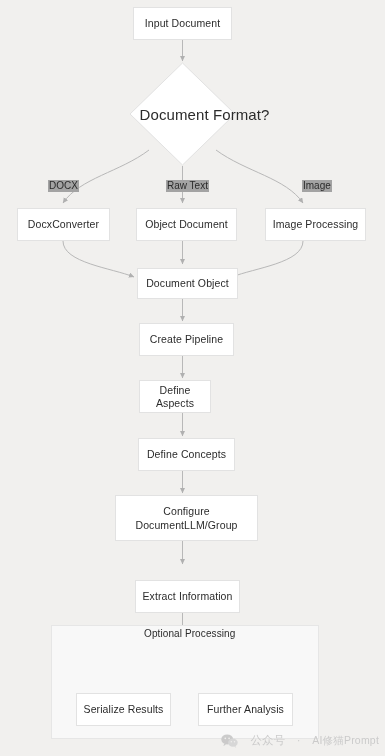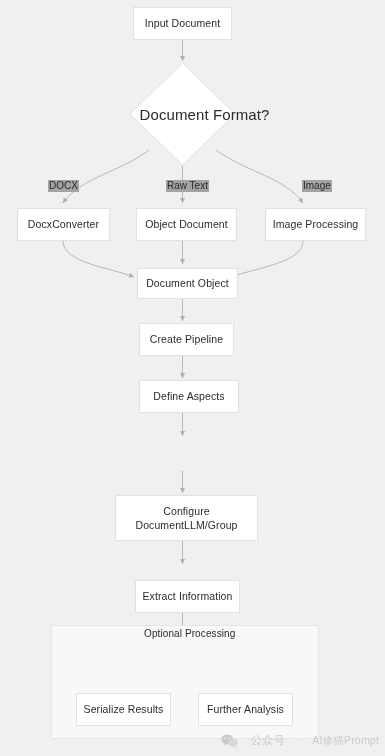--- a/index.html
+++ b/index.html
@@ -180,24 +180,27 @@
   </div>
 
   <div class="node" style="left:137px; top:268px; width:101px; height:31px;">
     <span>Document Object</span>
   </div>
 
   <div class="node" style="left:139px; top:323px; width:95px; height:33px;">
     <span>Create Pipeline</span>
   </div>
 
-  <div class="node" style="left:139px; top:380px; width:100px; height:33px;">
+  <div class="node" style="left:139px; top:380px; width:72px; height:33px;">
     <span>Define Aspects</span>
   </div>
 
+  <div class="node" style="left:138px; top:438px; width:97px; height:33px;">
+    <span>Define Concepts</span>
+  </div>
 
   <div class="node two-line" style="left:115px; top:495px; width:143px; height:46px; flex-direction:column;">
     <span>Configure</span>
     <span>DocumentLLM/Group</span>
   </div>
 
   <div class="node" style="left:135px; top:580px; width:105px; height:33px;">
     <span>Extract Information</span>
   </div>
 

